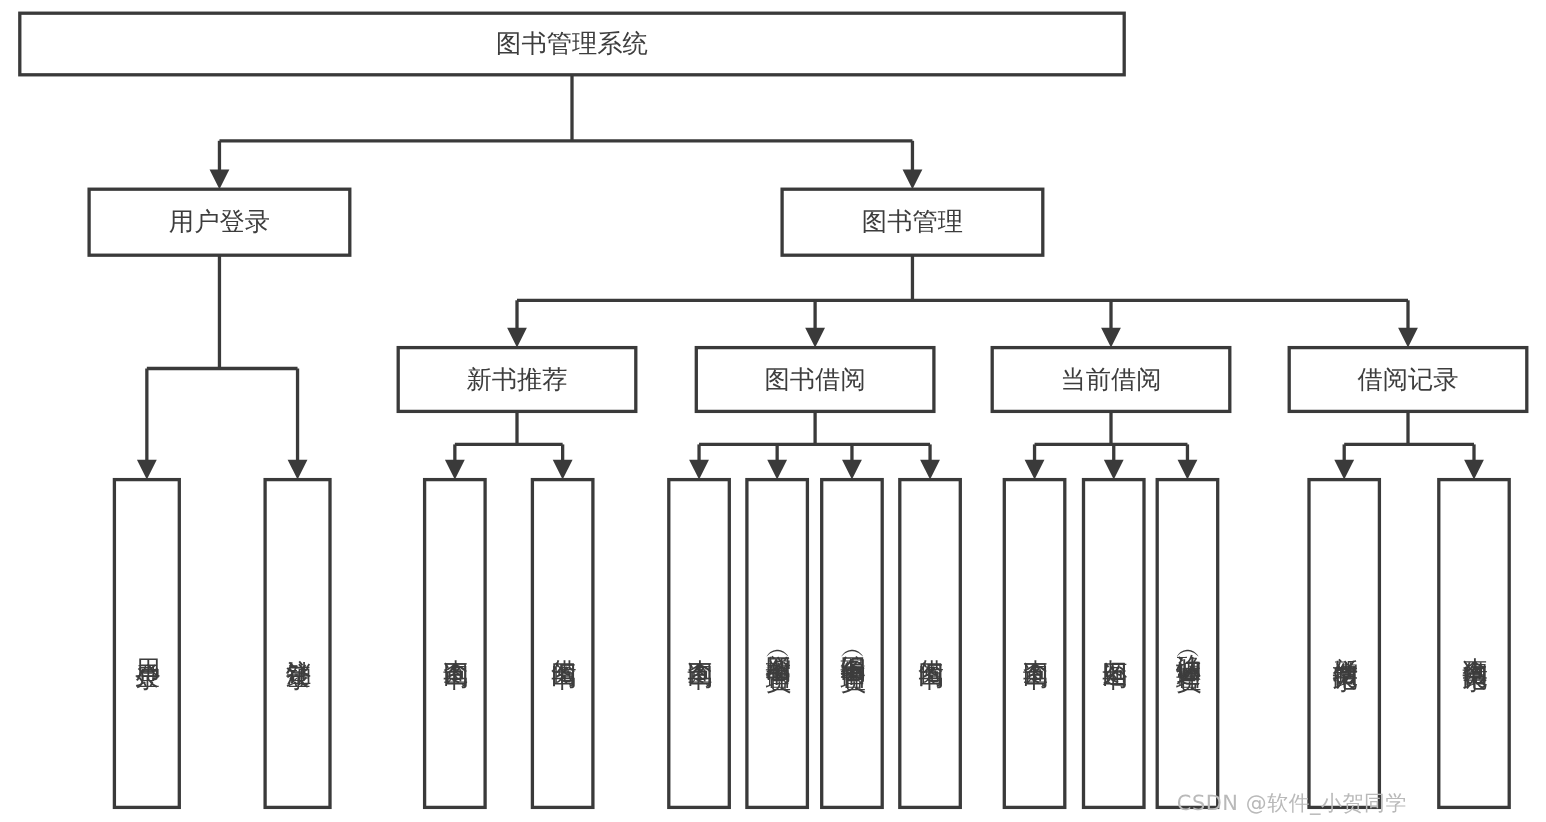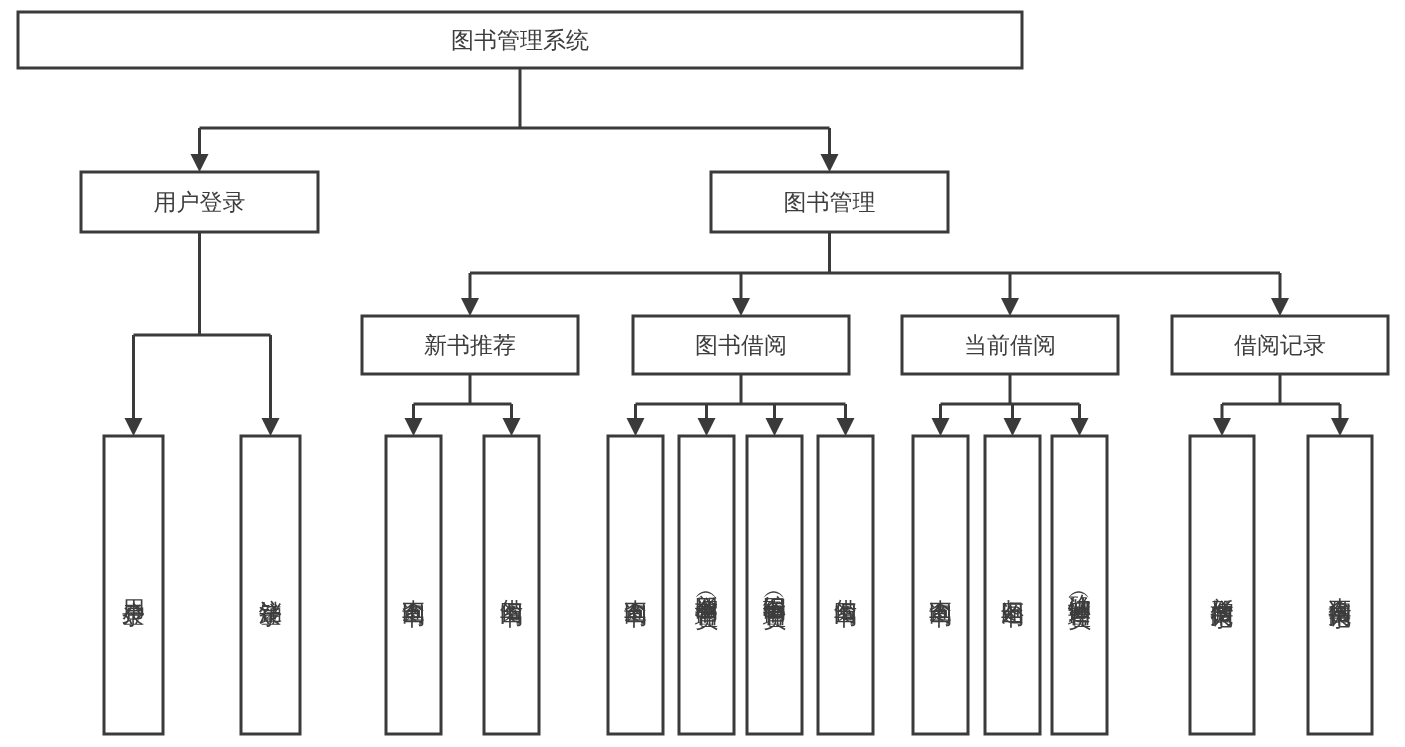--- a/index.html
+++ b/index.html
@@ -204,13 +204,14 @@
         <span class="vert-label-text">确认归还（管理员）</span>
       </div>
       <div class="vert-label-wrap" style="left: 1190px; top: 436px; width: 64px; height: 298px;">
         <span class="vert-label-text">新增借阅记录</span>
       </div>
       <div class="vert-label-wrap" style="left: 1308px; top: 436px; width: 64px; height: 298px;">
         <span class="vert-label-text">查询借阅记录</span>
       </div>
     </div>
 
+  <div class="watermark">CSDN @软件_小贺同学</div>
 </div>
 
 </body></html>

